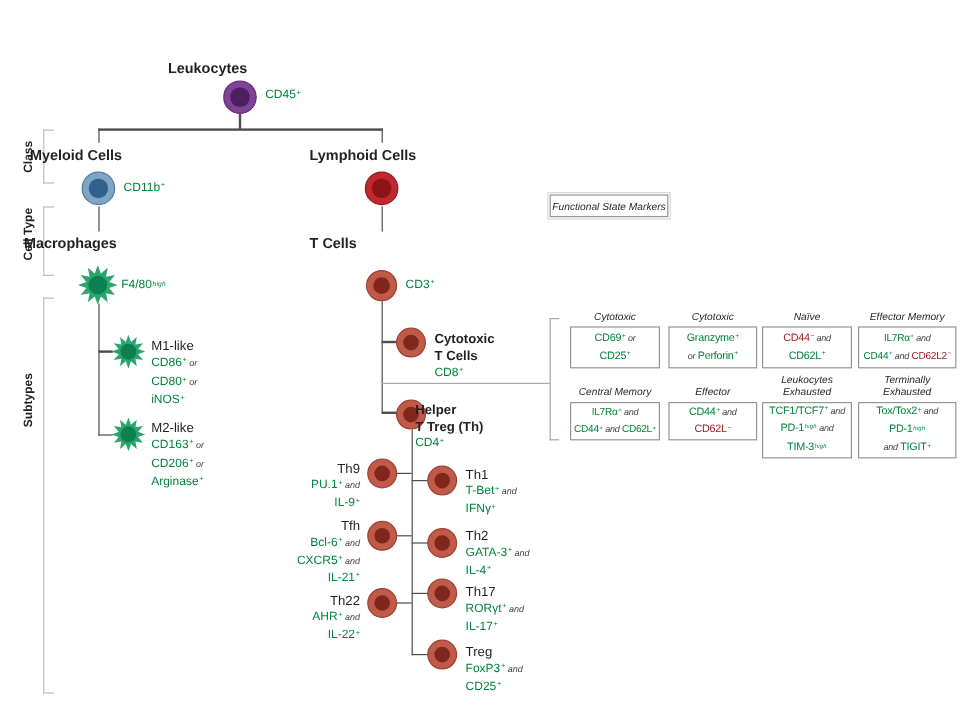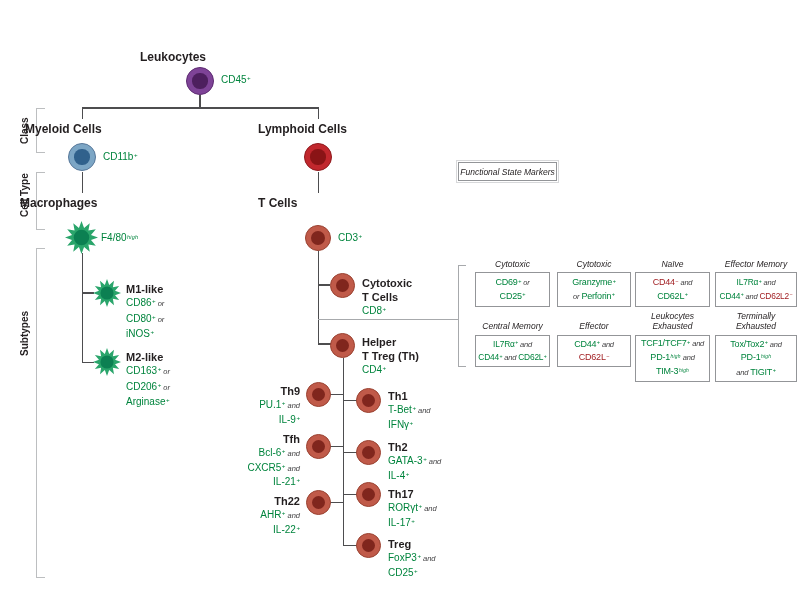--- a/index.html
+++ b/index.html
@@ -24,21 +24,21 @@
   .cell.purple{background:var(--purpleouter);border:1.5px solid var(--purpleborder)}
   .cell.purple .nuc{background:var(--purplecore)}
   .cell.blue{background:var(--blueouter);border:1.5px solid var(--blueborder)}
   .cell.blue .nuc{background:var(--bluecore)}
   .cell.redc{background:var(--redouter);border:1.5px solid var(--redborder)}
   .cell.redc .nuc{background:var(--redcore)}
   .cell.tcell{background:var(--tcellouter);border:1.5px solid var(--tcellborder)}
   .cell.tcell .nuc{background:var(--tcellcore)}
   .macro{position:absolute}
   
-  .nlabel{font-weight:bold;font-size:11px;line-height:13px;color:var(--dark);white-space:nowrap}
+  .nlabel{font-weight:normal;font-size:11px;line-height:13px;color:var(--dark);white-space:nowrap}
   .nlabel2{font-weight:bold;font-size:11px;line-height:13.5px;color:var(--dark);white-space:nowrap}
   .clabel{position:absolute;text-align:left;font-weight:bold;font-size:12px;color:var(--dark);white-space:nowrap}
   .marker{font-size:10px;color:var(--green);white-space:nowrap}
   .marker.abs{position:absolute}
   sup{font-size:62%;position:relative;top:-0.45em;vertical-align:baseline;margin-left:0.5px}
   sup.w{font-style:italic;font-size:55%;letter-spacing:0.2px}
   .node{position:absolute}
   .mblock .mline,.thblock .mline{font-size:10px;line-height:13.5px;white-space:nowrap}
   .mblock .mline{line-height:14.5px}
   .seg.g{color:var(--green)}
@@ -162,21 +162,21 @@
     </div>
   <div class="node" style="left:362px;top:277px">
     <div class="nlabel2">Cytotoxic</div>
     <div class="nlabel2">T Cells</div>
     <div class="marker" style="margin-top:1px"><span>CD8</span><sup>+</sup></div>
   </div>
 
   <div class="cell tcell" style="left:330px;top:333px;width:25px;height:25px">
       <div class="nuc"></div>
     </div>
-  <div class="node" style="left:362px;top:336px">
+  <div class="node" style="left:346px;top:336px">
     <div class="nlabel2">Helper</div>
     <div class="nlabel2">T Treg (Th)</div>
     <div class="marker" style="margin-top:1px"><span>CD4</span><sup>+</sup></div>
   </div>
 
   <div class="cell tcell" style="left:306px;top:382px;width:25px;height:25px">
       <div class="nuc"></div>
     </div>
   <div class="node thblock leftside" style="right:500px;top:385px">
     <div class="nlabel">Th9</div>

